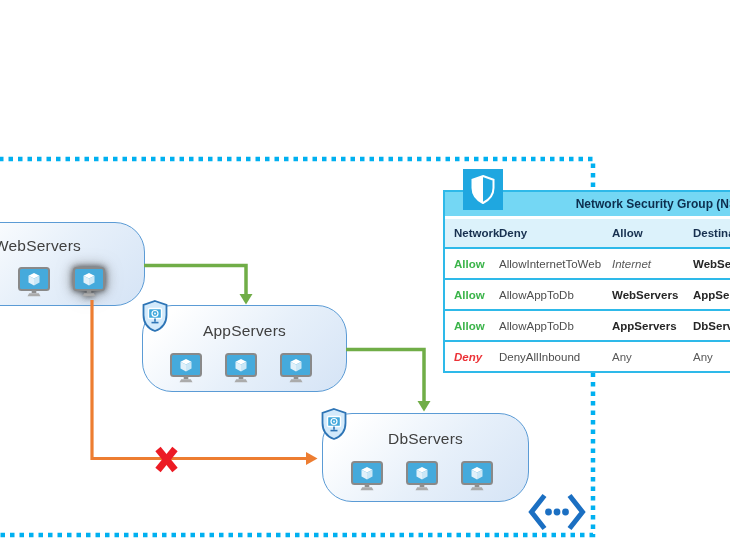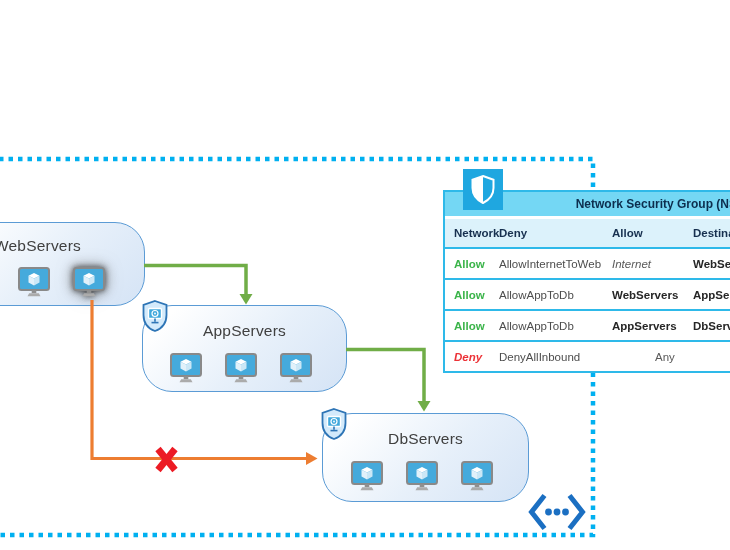--- a/index.html
+++ b/index.html
@@ -30,21 +30,21 @@
   .nsg-title{height:24px;line-height:24px;background:#74D7F4;border-bottom:3px solid #ffffff;
              text-align:center;color:#0D2E4E;font-weight:700;font-size:12px;}
   .nsg-row{display:grid;grid-template-columns:45px 113px 81px auto;
            align-items:center;padding-left:9px;height:29px;}
   .nsg-header{background:#DCF2FB;color:#17304F;font-weight:700;height:28px;}
   .nsg-data{border-top:2.5px solid #2EB9E9;background:#ffffff;}
   .act-allow{color:#3BB44A;font-weight:700;}
   .act-deny{color:#EC3237;font-weight:700;font-style:italic;}
   .cell-bold{color:#262626;font-weight:700;}
   .cell-italic{font-style:italic;color:#595959;}
-  .cell-gray{color:#595959;margin-left:43px;}
+  .cell-gray{color:#595959;}
   .nsg-shield{position:absolute;left:463px;top:169px;width:40px;height:41px;}
   .nsg-shield svg{width:40px;height:41px;display:block;}
 
   
   .vnet-icon{position:absolute;left:528px;top:492px;width:58px;height:40px;}
   .vnet-icon svg{width:58px;height:40px;display:block;}
 </style>
 </head>
 <body>
 

